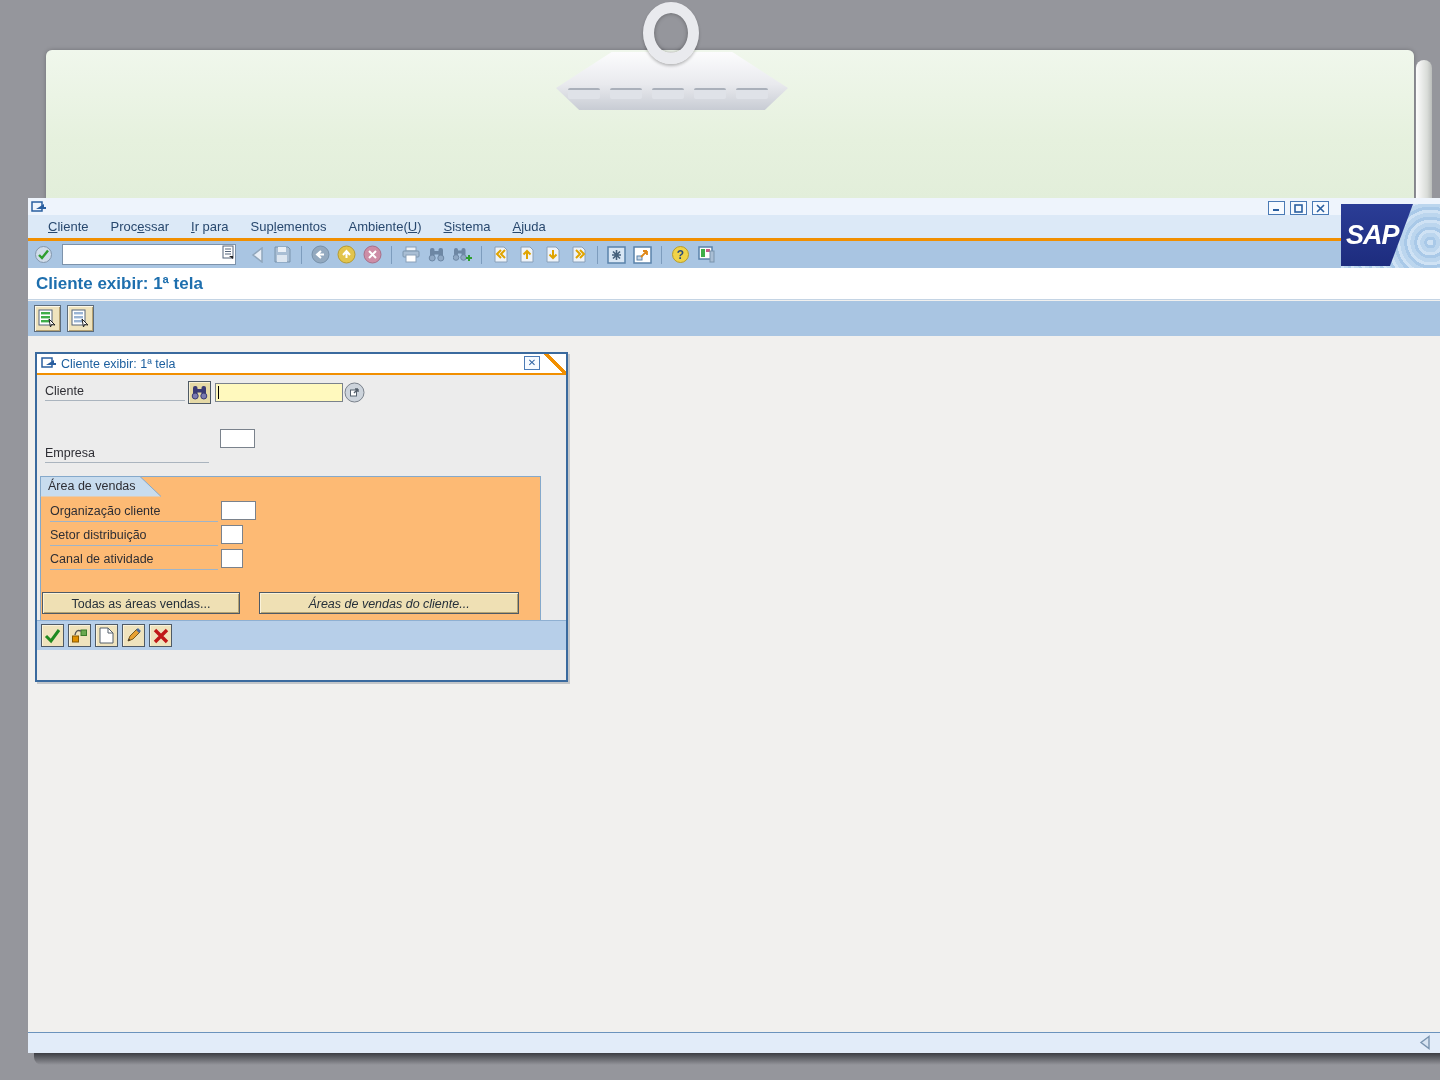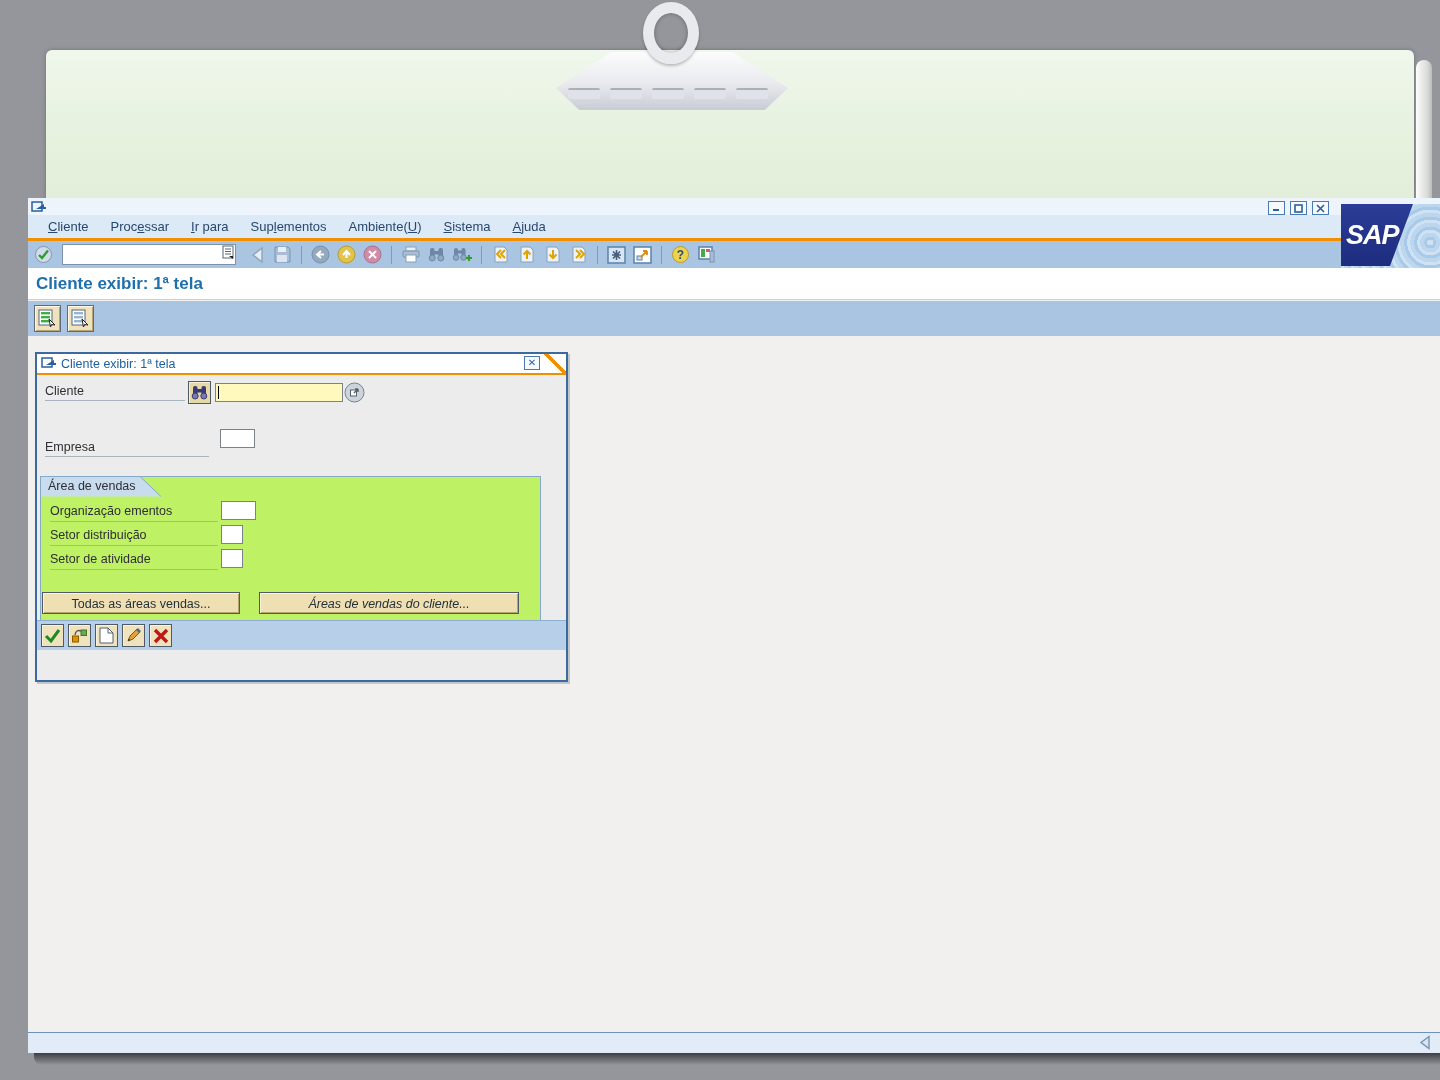--- a/index.html
+++ b/index.html
@@ -77,21 +77,21 @@
   .fld-label{position:absolute;font-size:12.5px;color:#2e2e34;}
   .lbl-line{border-bottom:1px solid #aab4be;padding-bottom:2px;}
   .ifield{position:absolute;border:1px solid #7a828c;box-sizing:border-box;height:19px;
     font-family:"Liberation Sans",sans-serif;font-size:12px;padding:0 2px;}
   .ifield.yellow{background:#fff9be;}
   .ifield.white{background:#ffffff;}
   .findbtn{position:absolute;left:151px;top:6px;width:23px;height:23px;background:#e5d9a6;
     border:1px solid #4e5a66;box-sizing:border-box;box-shadow:inset 1px 1px 0 #f8f0d4;
     display:flex;align-items:center;justify-content:center;}
   .matchcode{position:absolute;left:307px;top:7px;}
-  .groupbox{position:absolute;left:3px;top:101px;width:501px;height:153px;background:#bef264;
+  .groupbox{position:absolute;left:3px;top:101px;width:501px;height:153px;background:#fdba74;
     border:1px solid #85a9cb;box-sizing:border-box;}
   .gb-tab{position:absolute;left:-1px;top:-1px;}
   .gb-tab-label{position:absolute;left:8px;top:3px;font-size:12.5px;color:#2e2e34;white-space:nowrap;}
   .gb-row-label{position:absolute;left:9px;font-size:12.5px;color:#2e2e34;width:168px;
     border-bottom:1px solid #9fb4c8;padding-bottom:3px;}
   .bigbtn{position:absolute;top:115px;height:22px;background:#efe0b4;border:1px solid #4e5a66;
     box-sizing:border-box;box-shadow:inset 1px 1px 0 #faf2da, inset -1px -1px 0 #b6a272;
     font-family:"Liberation Sans",sans-serif;font-size:12.5px;color:#26303a;line-height:20px;}
   .dlg-footer{position:absolute;left:0;bottom:0;width:100%;height:30px;background:#b7cfe9;
     border-top:1px solid #8fb0d2;display:flex;align-items:center;gap:4px;padding-left:4px;box-sizing:border-box;}
@@ -341,36 +341,36 @@
           <input class="ifield yellow" style="left: 178px; top: 8px; width: 128px;" value="">
           <span class="caret"></span>
           <span class="matchcode">
             <svg width="21" height="21">
                 <circle cx="10.5" cy="10.5" r="9.5" fill="#cdd4dc" stroke="#7a828c"></circle>
                 <rect x="6.5" y="8" width="6" height="6" fill="#fff" stroke="#55606c"></rect>
                 <path d="M10 11 L14 7 M14 7 h-3 M14 7 v3" stroke="#55606c" stroke-width="1.4" fill="none"></path>
               </svg>
           </span>
 
-          <span class="fld-label lbl-line" style="left:8px;top:65px;width:164px;">Empresa</span>
+          <span class="fld-label lbl-line" style="left:8px;top:71px;width:164px;">Empresa</span>
           <input class="ifield white" style="left: 183px; top: 54px; width: 35px;" value="">
 
           <div class="groupbox">
             <span class="gb-tab">
               <svg width="122" height="21">
                   <path d="M0.5 20.5 V0.5 H100 L121 20.5" fill="#c8dcee" stroke="#85a9cb"></path>
                 </svg>
               <span class="gb-tab-label">Área de vendas</span>
             </span>
             <div id="gb-rows">
-                <span class="gb-row-label" style="top: 27px;">Organização ementos</span>
+                <span class="gb-row-label" style="top: 27px;">Organização cliente</span>
                 <input class="ifield white" style="left: 180px; top: 24px; width: 35px;">
                 <span class="gb-row-label" style="top: 51px;">Setor distribuição</span>
                 <input class="ifield white" style="left: 180px; top: 48px; width: 22px;">
-                <span class="gb-row-label" style="top: 75px;">Setor de atividade</span>
+                <span class="gb-row-label" style="top: 75px;">Canal de atividade</span>
                 <input class="ifield white" style="left: 180px; top: 72px; width: 22px;">
               </div>
             <button class="bigbtn" style="left:1px;width:198px;">Todas as áreas vendas...</button>
             <button class="bigbtn" style="left:218px;width:260px;font-style:italic;">Áreas de vendas do cliente...</button>
           </div>
 
           <div class="dlg-footer">
             <span class="fbtn">
                 <svg width="17" height="17">
                   <path d="M2 9 L7 14 L15 3" stroke="#1f8a1f" stroke-width="3" fill="none"></path>

